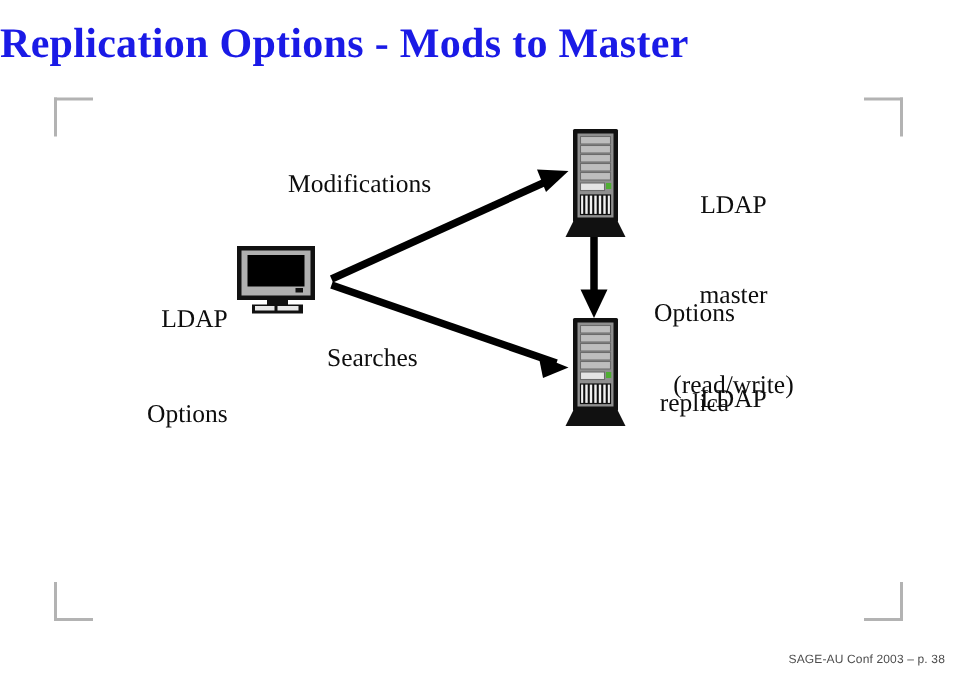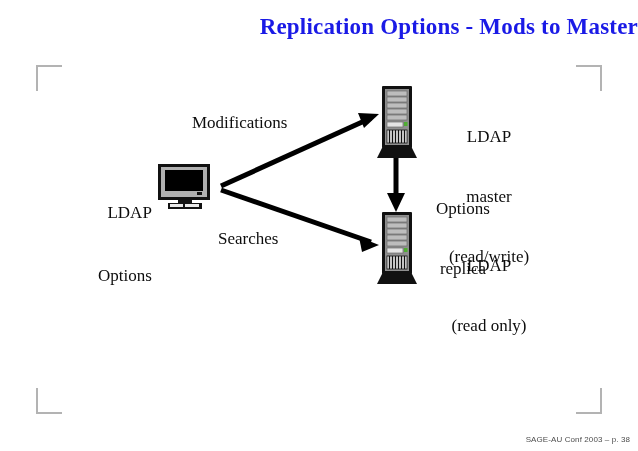--- a/index.html
+++ b/index.html
@@ -15,24 +15,24 @@
     overflow: hidden;
     font-family: "Liberation Serif", "DejaVu Serif", serif;
   }
 
   
   #slide-title {
     position: absolute;
     left: 0;
     top: 14px;
     width: 638px;
-    text-align: right;
+    text-align: left;
     font-family: "Liberation Serif", "DejaVu Serif", serif;
     font-weight: bold;
-    font-size: 23px;
+    font-size: 28px;
     letter-spacing: 0.2px;
     color: #1a1ae6;
     white-space: nowrap;
   }
 
   
   .corner {
     position: absolute;
     width: 26px;
     height: 26px;
@@ -224,18 +224,17 @@
     <div>(read/write)</div>
   </div>
 
   <div class="label center" id="label-updates">
     <div>Options</div>
     <div>replica</div>
   </div>
 
   <div class="label center" id="label-slave">
     <div>LDAP</div>
-    <div>(read only)</div>
   </div>
 
   <div id="footer">SAGE-AU Conf 2003 – p. 38</div>
 
 </div>
 
 </body></html>

